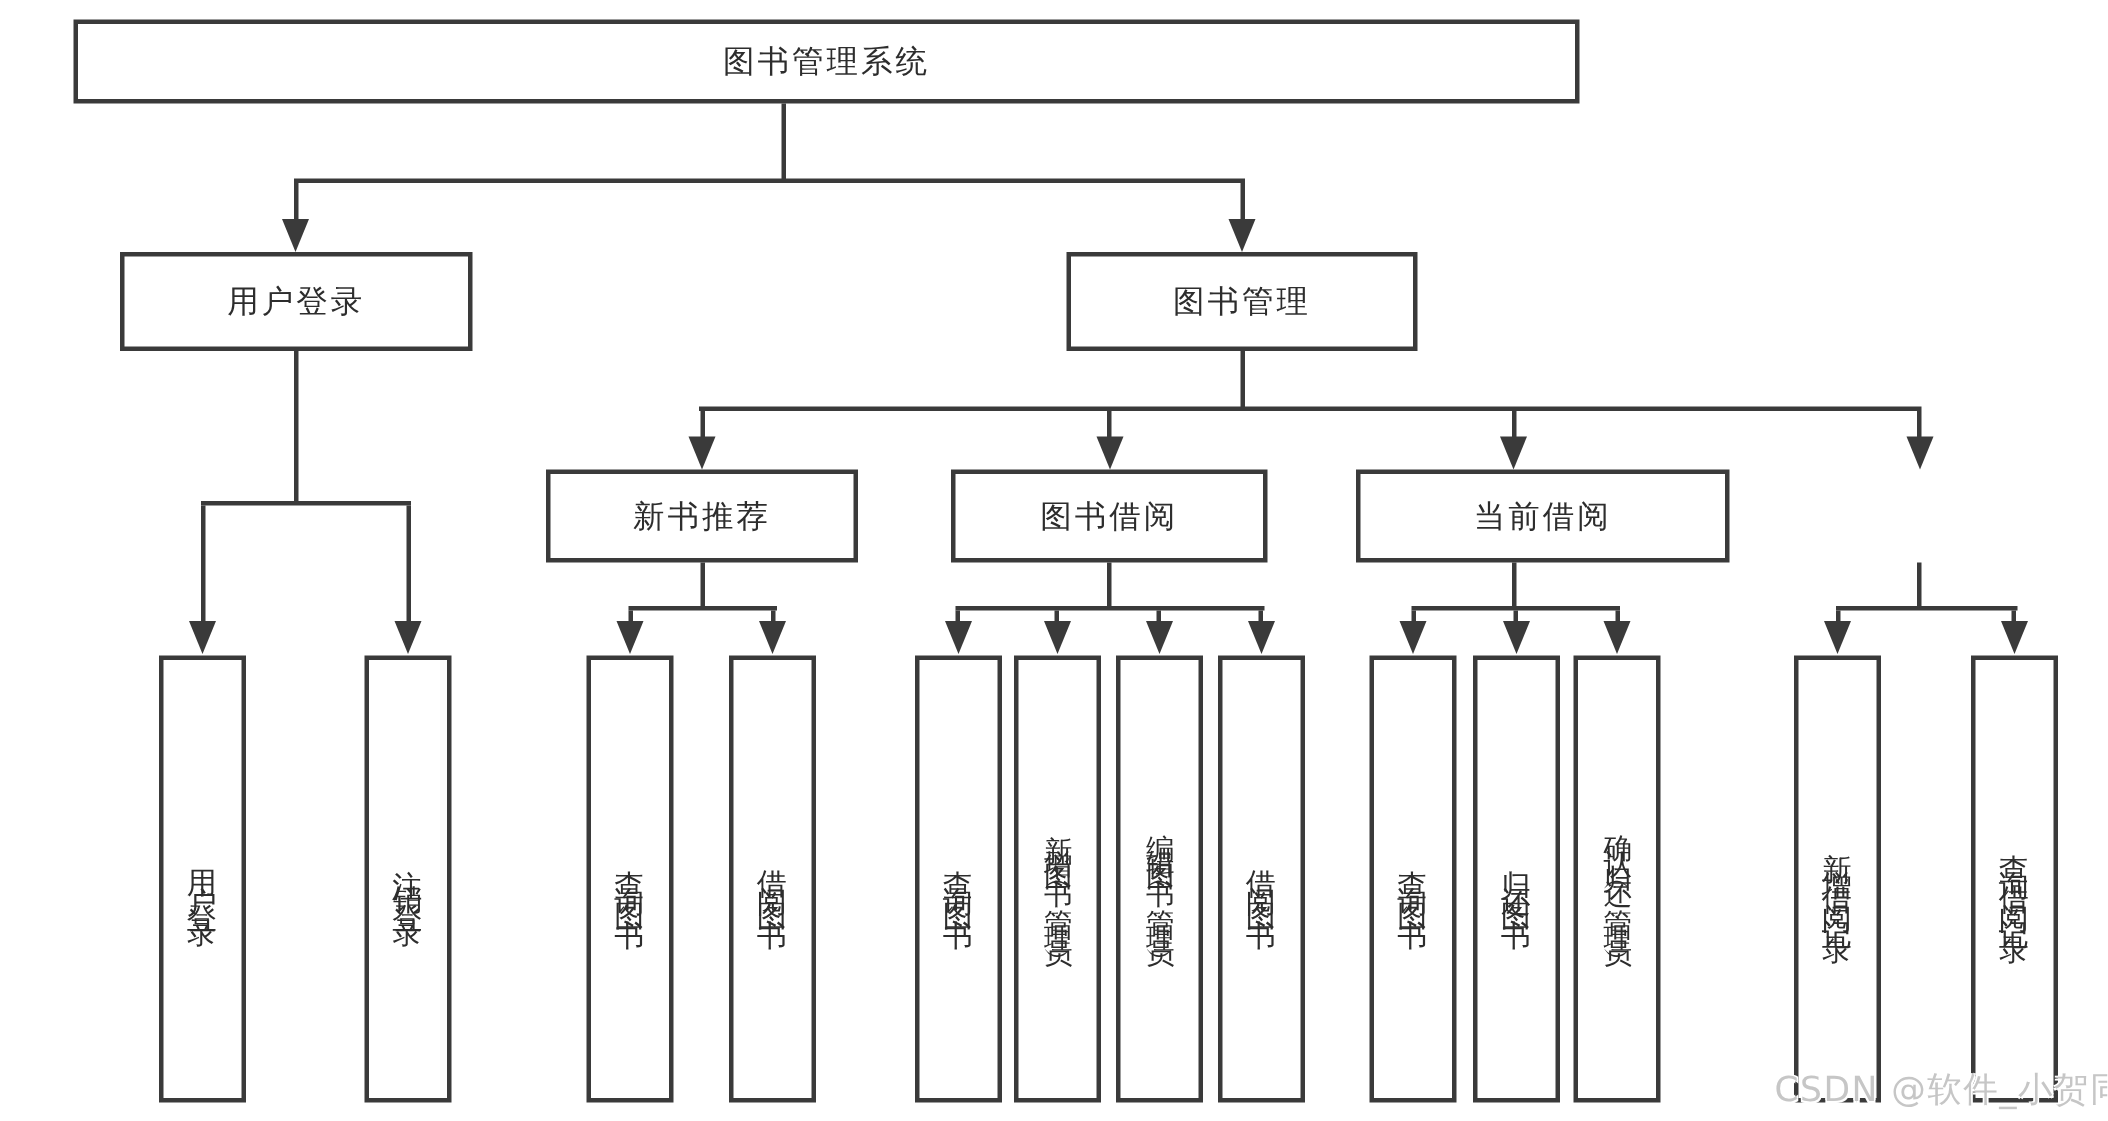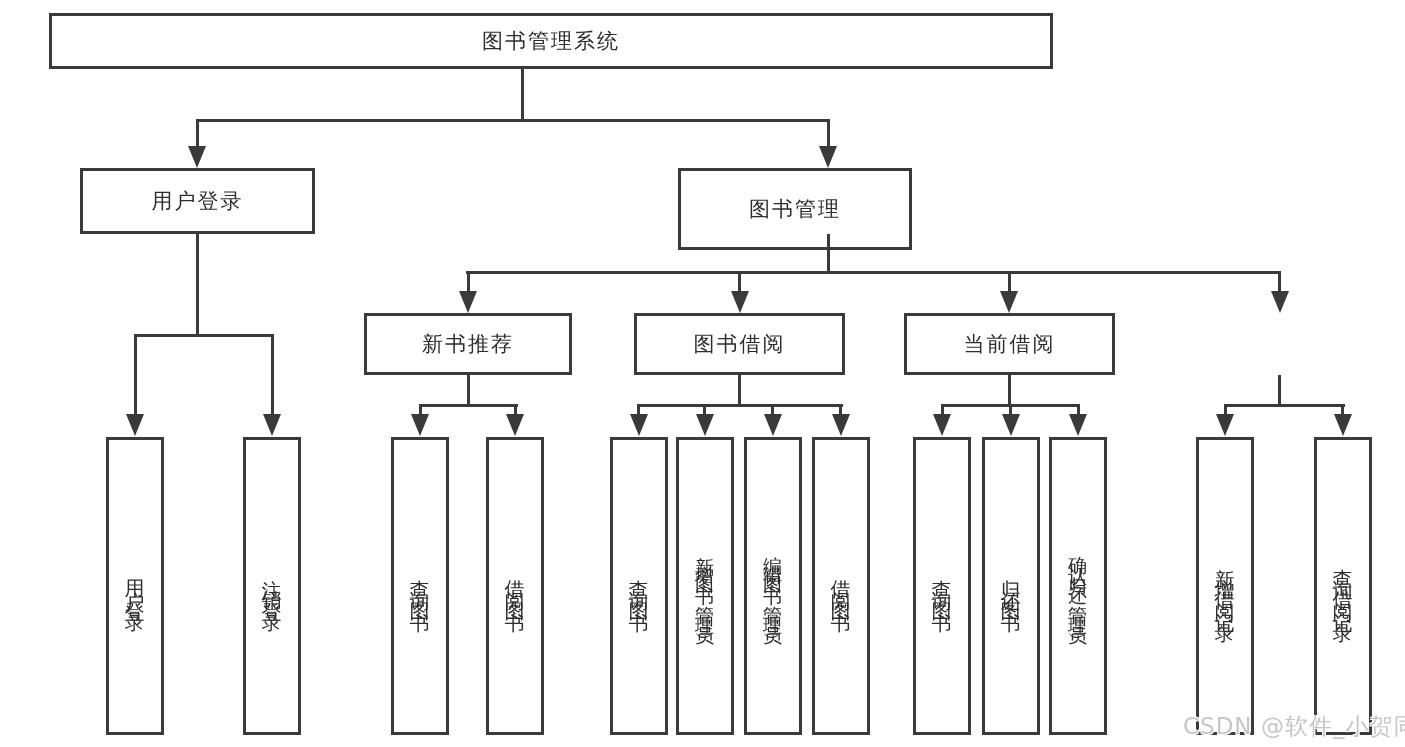--- a/index.html
+++ b/index.html
@@ -47,25 +47,25 @@
   }
 </style>
 </head>
 <body>
 
 <div id="stage">
 
   <div class="box" style="left:21px;top:13px;width:1004px;height:56px;margin-left:28px;">图书管理系统</div>
 
   <div class="box" style="left:80px;top:168px;width:235px;height:66px;">用户登录</div>
-  <div class="box" style="left:678px;top:168px;width:234px;height:82px;">图书管理</div>
+  <div class="box" style="left:711px;top:168px;width:234px;height:66px;">图书管理</div>
 
   <div class="box" style="left:364px;top:313px;width:208px;height:62px;">新书推荐</div>
   <div class="box" style="left:634px;top:313px;width:211px;height:62px;">图书借阅</div>
-  <div class="box" style="left:904px;top:313px;width:211px;height:62px;">当前借阅</div>
+  <div class="box" style="left:904px;top:313px;width:249px;height:62px;">当前借阅</div>
 
   <div class="box vbox" style="left:106px;top:437px;width:58px;height:298px;">用户登录</div>
   <div class="box vbox" style="left:243px;top:437px;width:58px;height:298px;">注销登录</div>
 
   <div class="box vbox" style="left:391px;top:437px;width:58px;height:298px;">查询图书</div>
   <div class="box vbox" style="left:486px;top:437px;width:58px;height:298px;">借阅图书</div>
 
   <div class="box vbox" style="left:610px;top:437px;width:58px;height:298px;">查询图书</div>
   <div class="box vbox tight" style="left:676px;top:437px;width:58px;height:298px;">新增图书（管理员）</div>
   <div class="box vbox tight" style="left:744px;top:437px;width:58px;height:298px;">编辑图书（管理员）</div>

